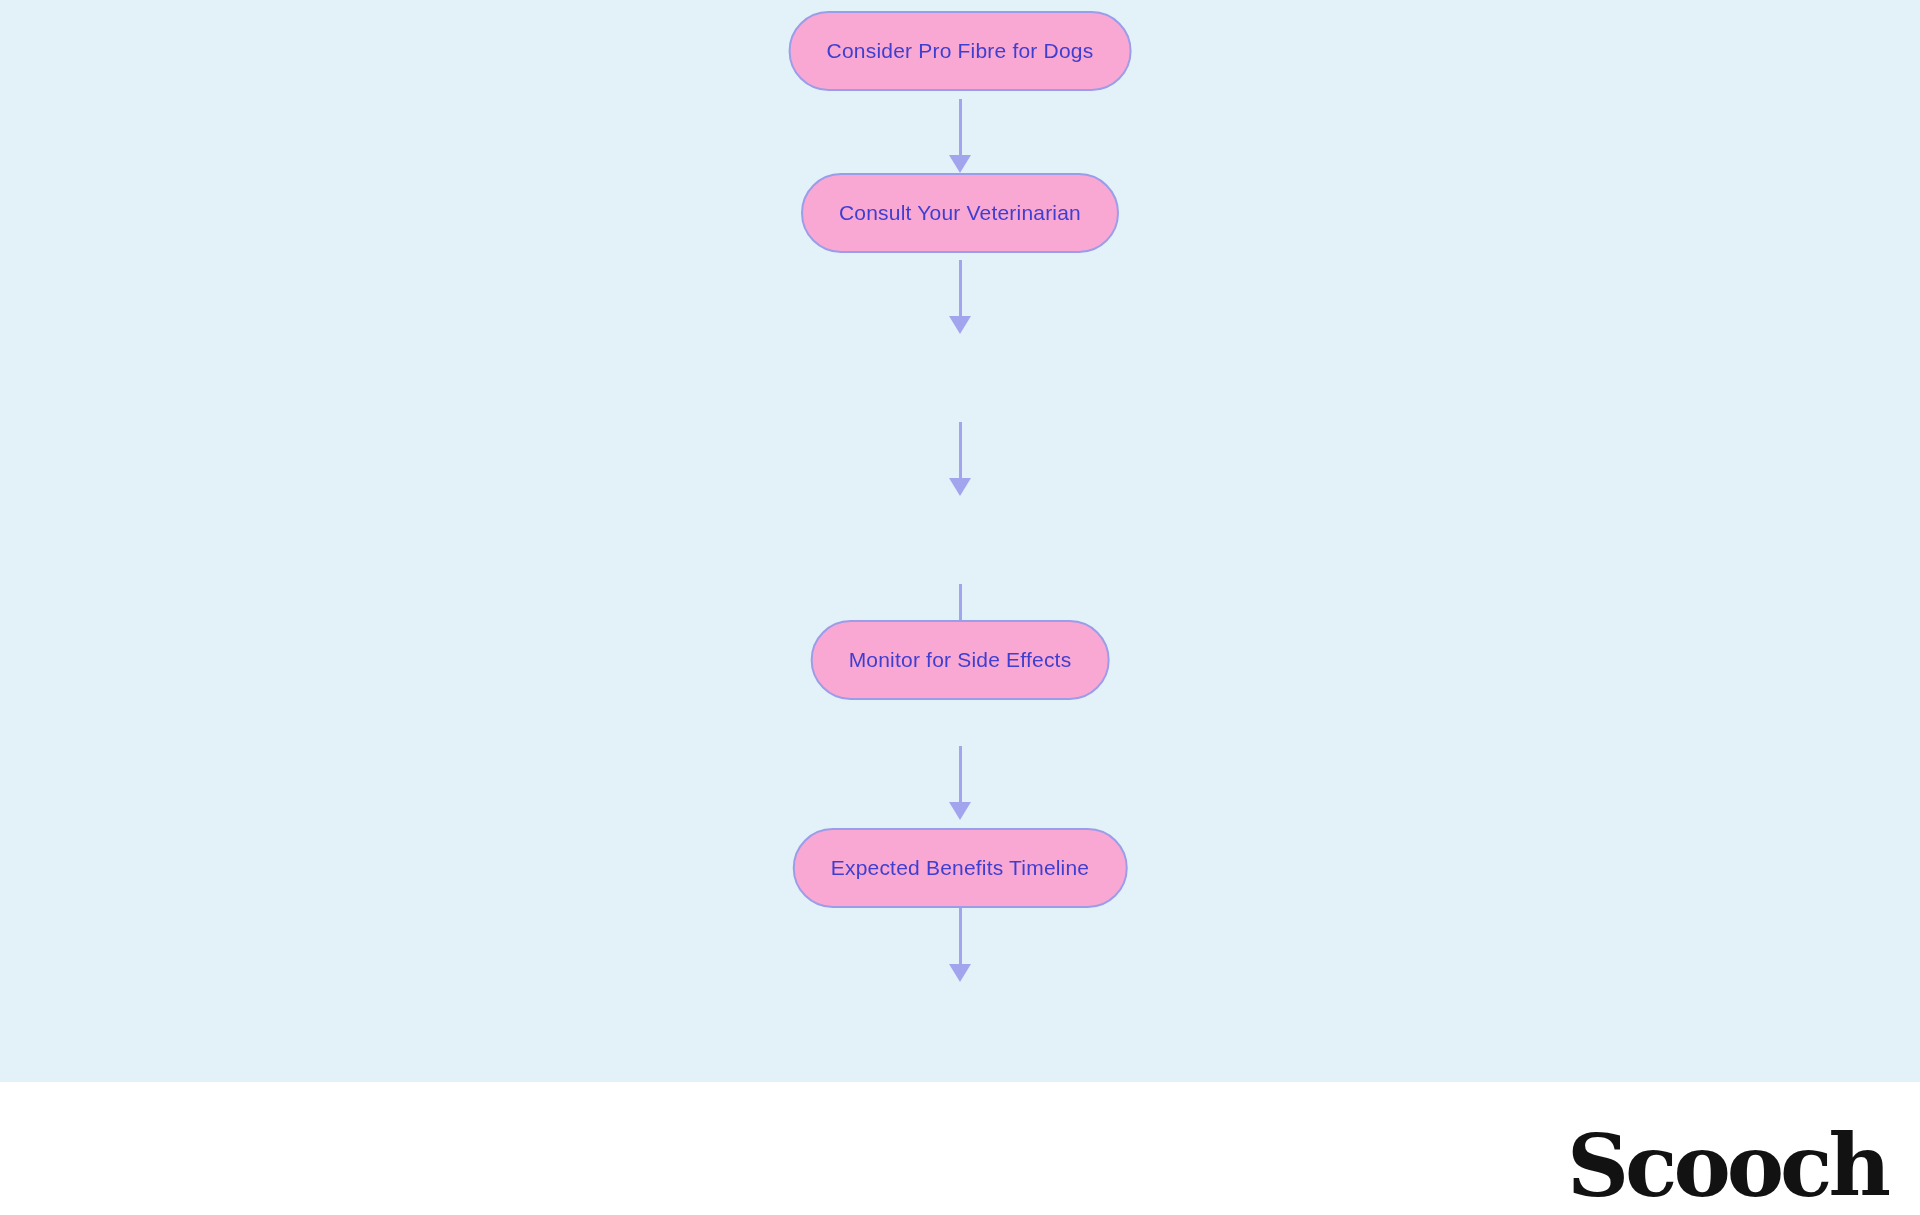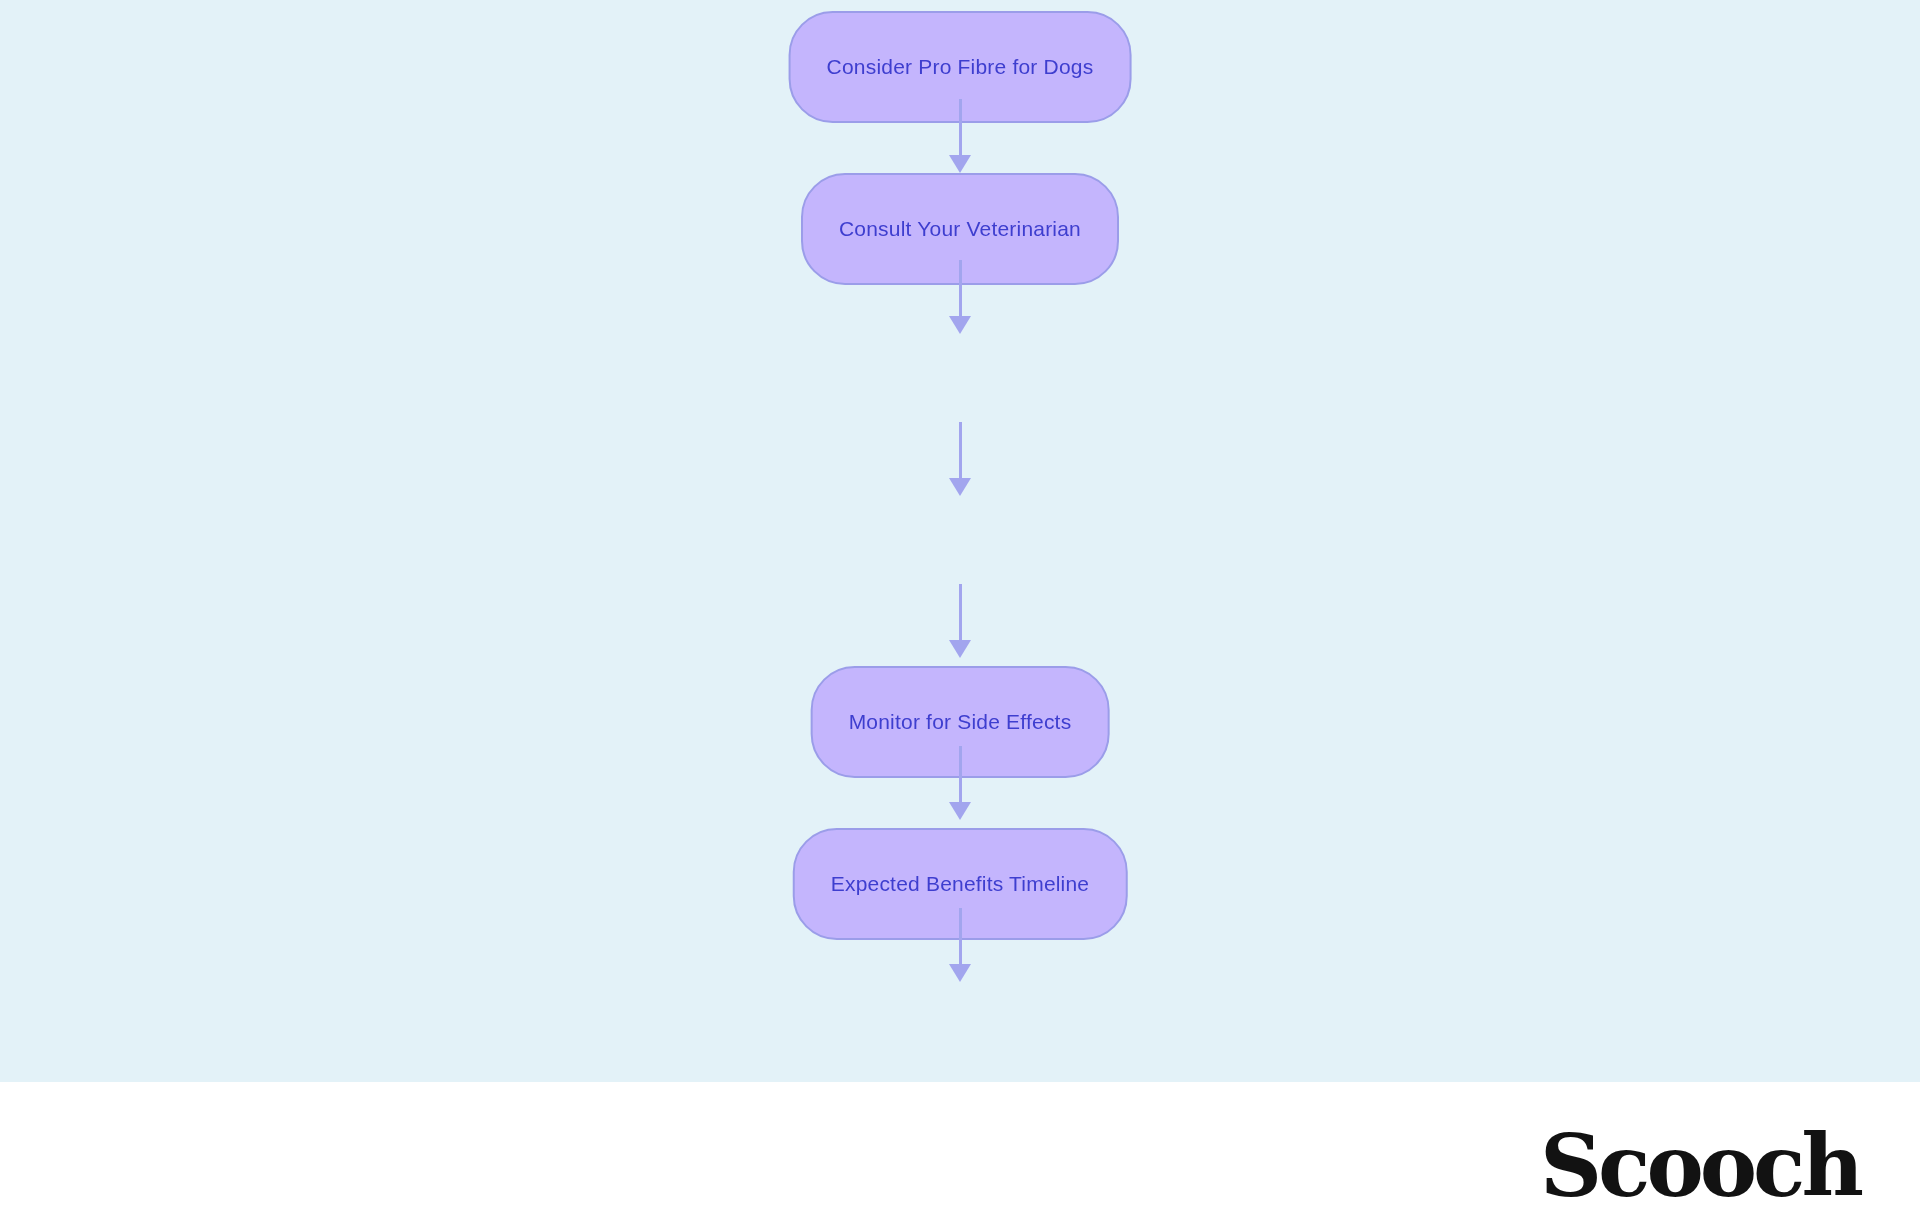--- a/index.html
+++ b/index.html
@@ -19,41 +19,41 @@
     position: absolute;
     left: 0; top: 0;
     width: 1920px;
     height: 1082px;
     background: #e3f2f8;
   }
   .node {
     position: absolute;
     left: 50%;
     transform: translateX(-50%);
-    height: 112px;
+    height: 80px;
     box-sizing: border-box;
     padding: 0 36px;
-    background: #c4b5fd;
+    background: #f9a8d4;
     border: 2px solid #9b9de9;
     border-radius: 44px;
     display: flex;
     align-items: center;
     justify-content: center;
     white-space: nowrap;
   }
   .node-label {
     color: #3e3ecf;
     font-size: 21px;
     letter-spacing: 0.2px;
   }
   .n1 { top: 11px; }
   .n2 { top: 173px; }
   .n3 { top: 334px; }
   .n4 { top: 496px; }
-  .n5 { top: 666px; }
+  .n5 { top: 620px; }
   .n6 { top: 828px; }
   .n7 { top: 982px; }
 
   .connector {
     position: absolute;
     left: 50%;
     transform: translateX(-50%);
     width: 24px;
     height: 74px;
     display: flex;
@@ -83,21 +83,21 @@
   .footer {
     position: absolute;
     left: 0;
     top: 1082px;
     width: 1920px;
     height: 133px;
     background: #ffffff;
   }
   .brand {
     position: absolute;
-    right: 60px;
+    right: 33px;
     bottom: 6px;
     font-family: "DejaVu Serif", serif;
     font-weight: 800;
     font-size: 86px;
     line-height: 1;
     letter-spacing: -4px;
     color: #121212;
   }
 </style>
 </head>

